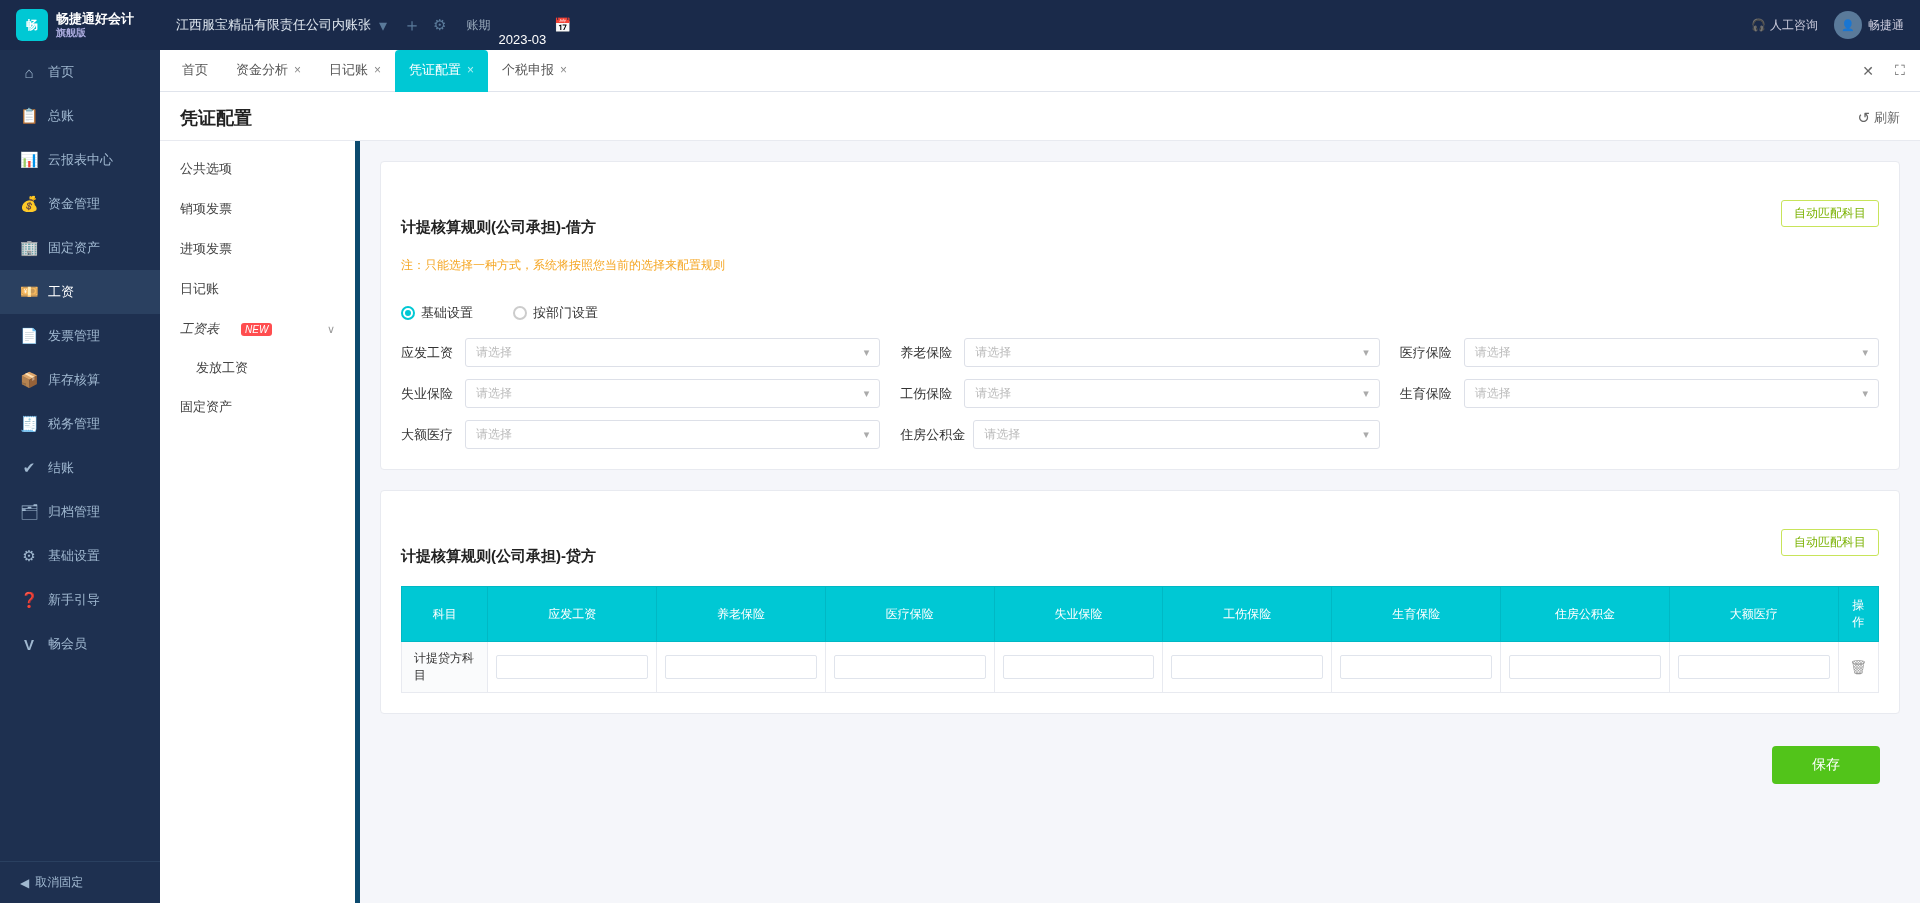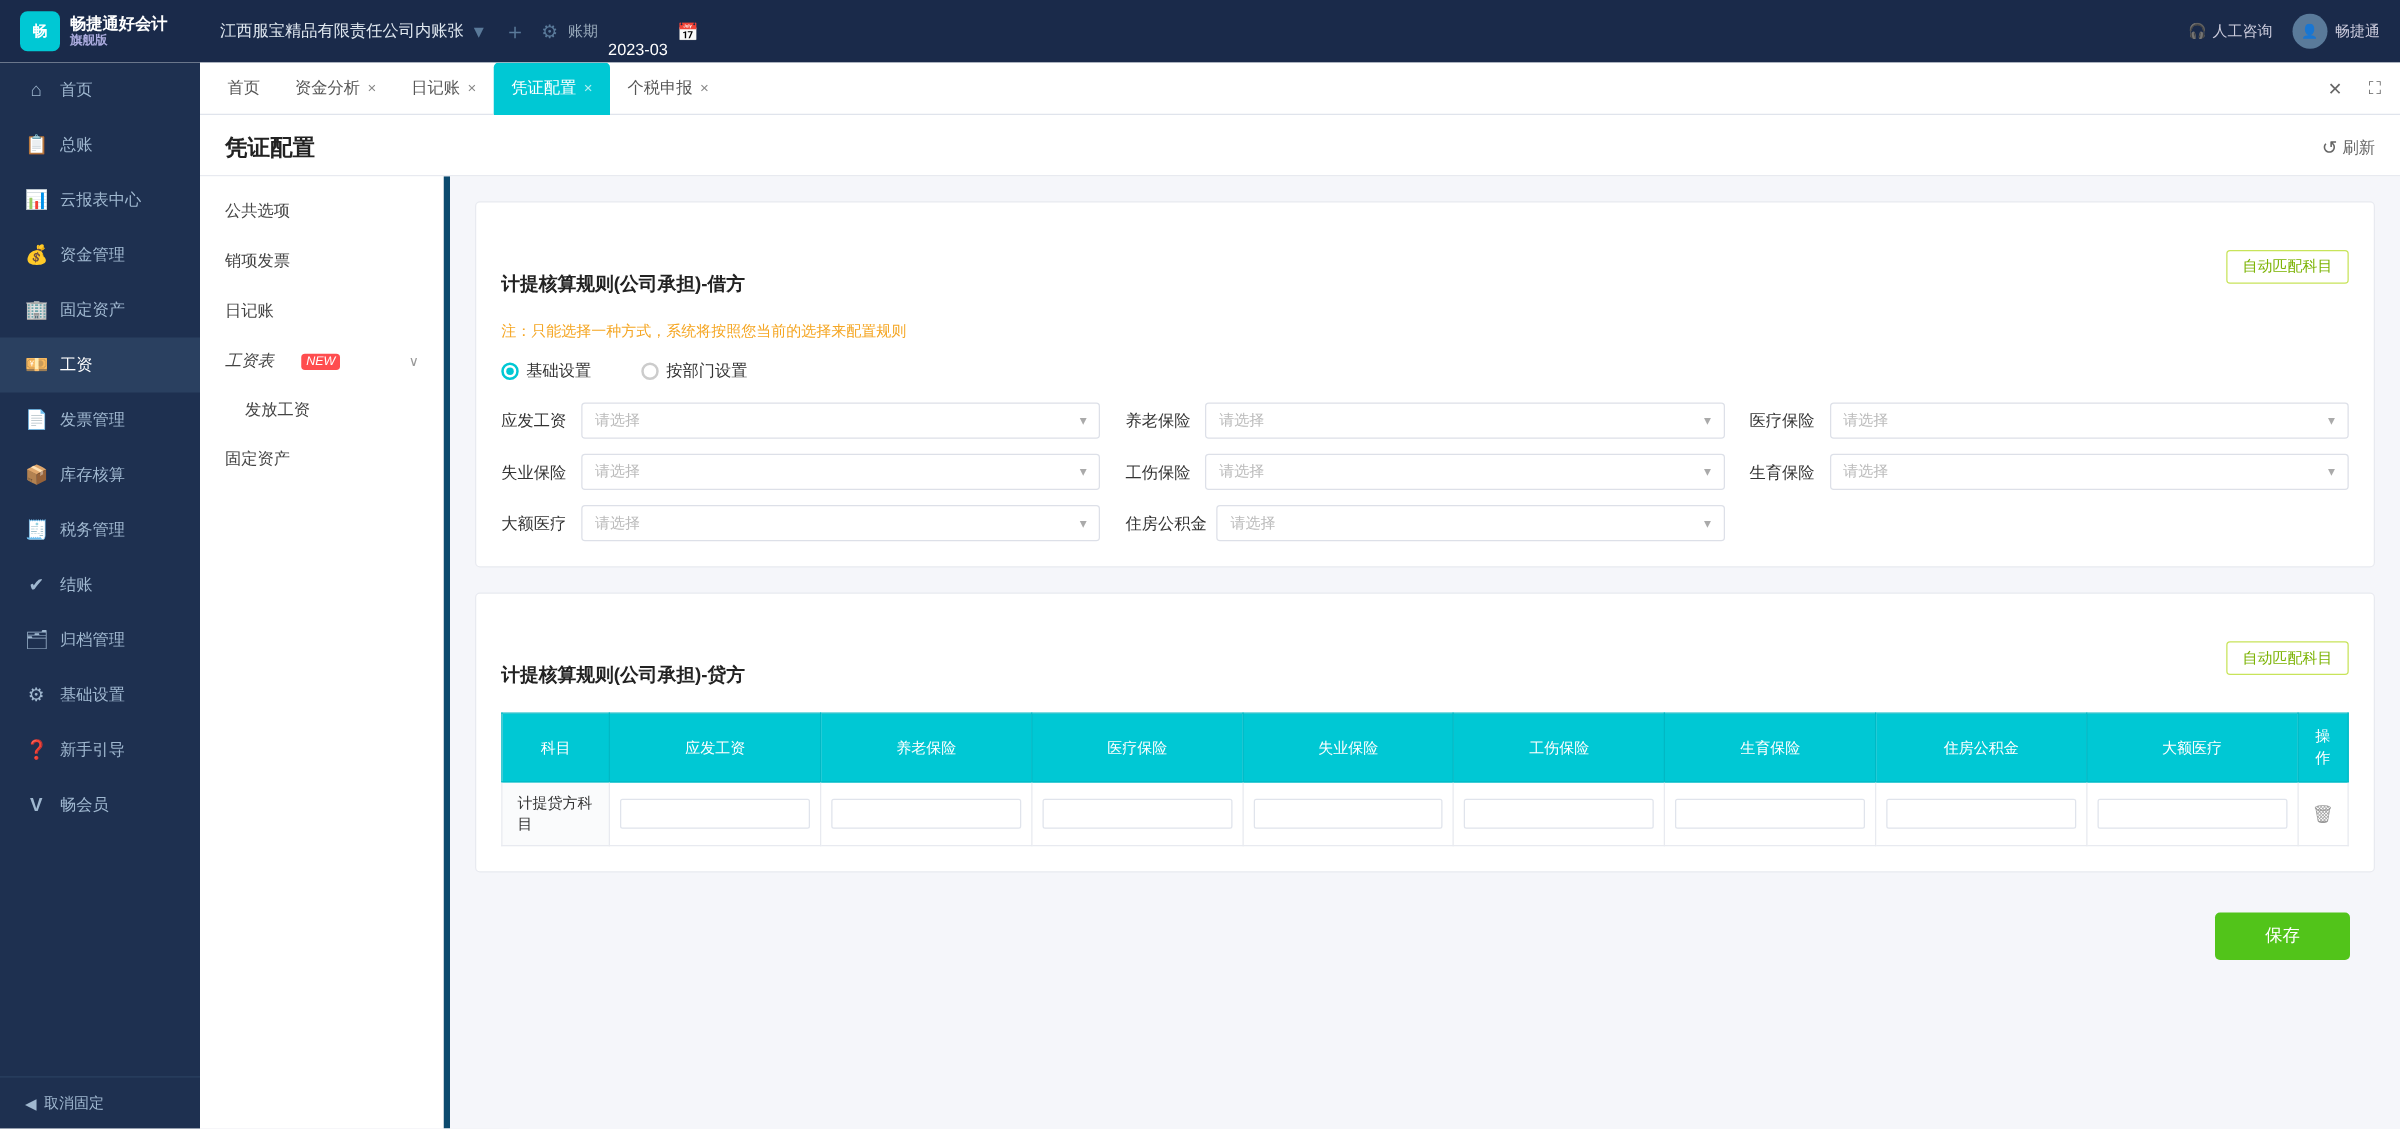--- a/index.html
+++ b/index.html
@@ -265,21 +265,21 @@
     .section-title {
       font-size: 15px;
       font-weight: 600;
       color: #222;
       margin-bottom: 8px;
       margin-top: 36px;
     }
     .section-note {
       color: #f5a623;
       font-size: 12px;
-      margin-bottom: 14px;
+      margin-bottom: 30px;
     }
     .section-header {
       display: flex;
       align-items: center;
       justify-content: space-between;
       margin-bottom: 12px;
     }
     .auto-match-btn {
       border: 1px solid #c8e45a;
       background: #fff;
@@ -431,21 +431,21 @@
     <div class="logo-text">
       <span class="logo-main">畅捷通好会计</span>
       <span class="logo-sub">旗舰版</span>
     </div>
   </div>
   <div class="top-bar-company">
     <span>江西服宝精品有限责任公司内账张</span>
     <span style="color:#5a7a9a;font-size:16px;">▾</span>
     <span style="color:#5a7a9a;font-size:18px;margin-left:8px;">＋</span>
     <span style="color:#5a7a9a;font-size:15px;margin-left:4px;">⚙</span>
-    <span class="period-label" style="">账期</span>
+    <span class="period-label" style="margin-left:12px;">账期</span>
     <span class="period-value">2023-03</span>
     <span style="color:#5ab4c8;font-size:14px;">📅</span>
   </div>
   <div class="top-right">
     <div class="service-btn">
       <span>🎧</span>
       <span>人工咨询</span>
     </div>
     <div class="user-info">
       <div class="avatar">👤</div>
@@ -558,20 +558,23 @@
     </div>
 
     <div class="page-body">
 
       <div class="left-nav">
         <div class="left-nav-item">
           <span>公共选项</span>
         </div>
         <div class="left-nav-item">
           <span>销项发票</span>
+        </div>
+        <div class="left-nav-item">
+          <span>进项发票</span>
         </div>
         <div class="left-nav-item">
           <span>日记账</span>
         </div>
         <div class="left-nav-item" style="flex-direction:column; align-items:flex-start;">
           <div style="display:flex;align-items:center;justify-content:space-between;width:100%;">
             <div style="display:flex;align-items:center;gap:18px;font-style:italic;">
               <span>工资表</span>
               <span class="new-badge">NEW</span>
             </div>

